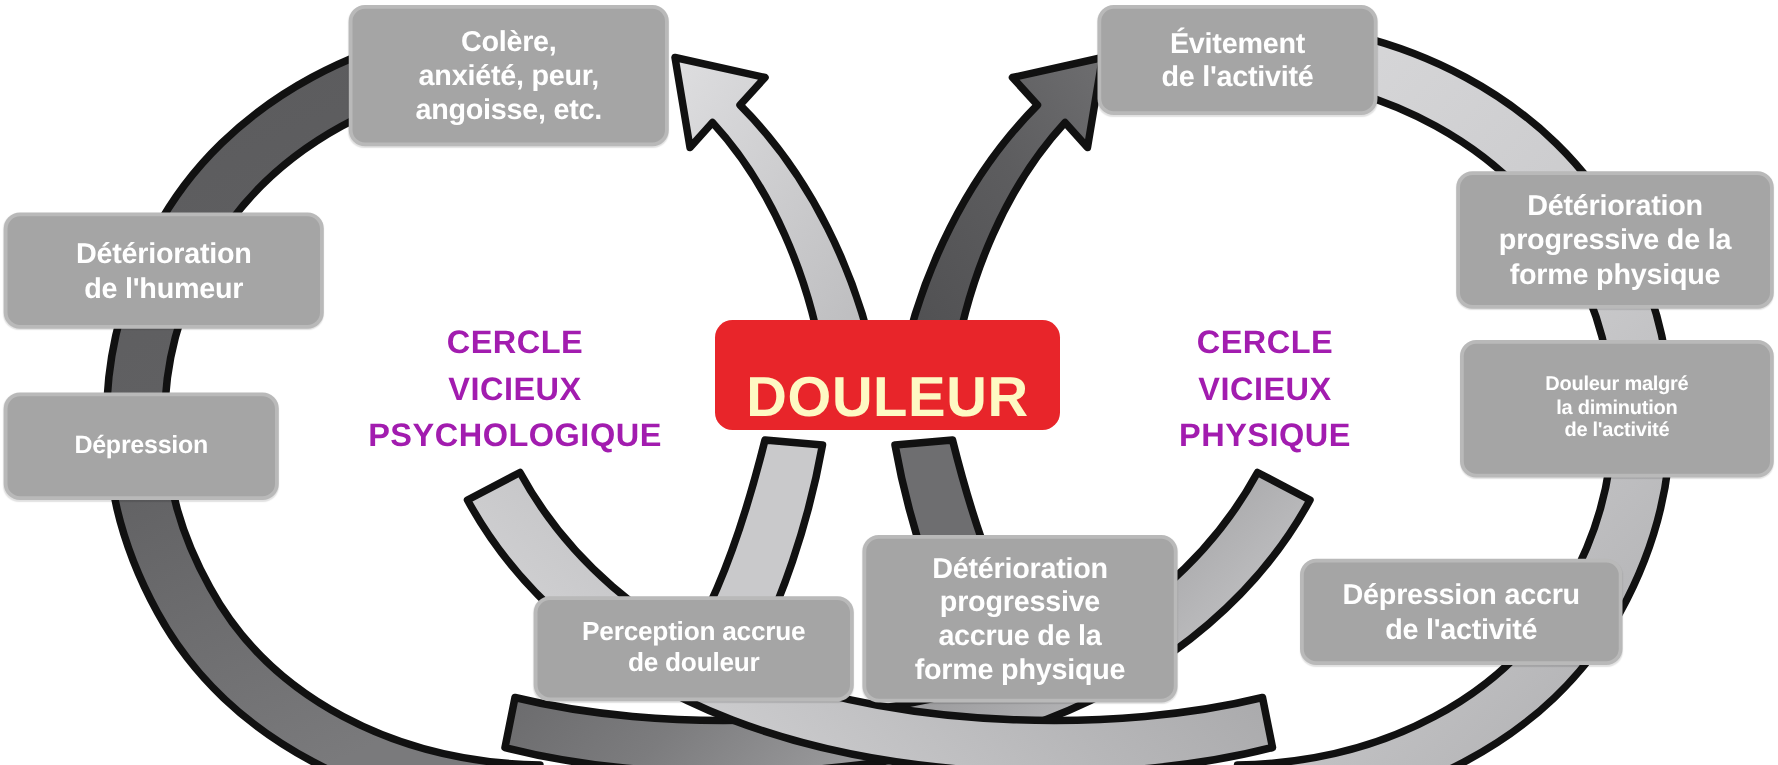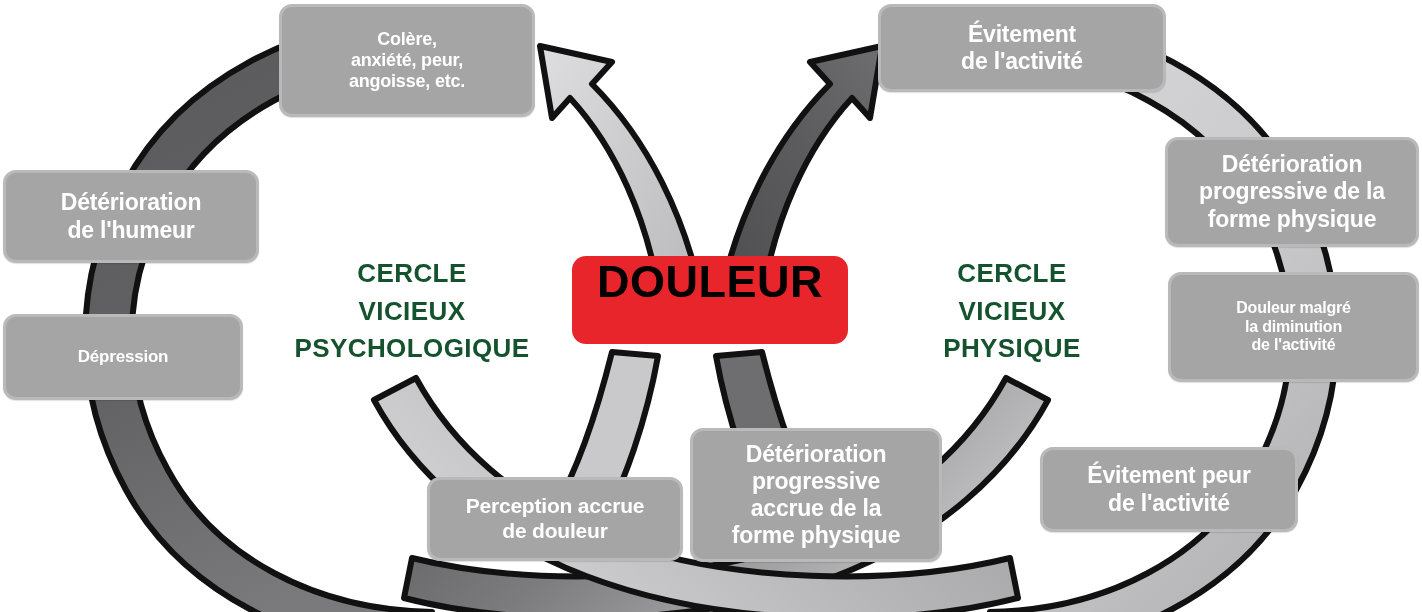--- a/index.html
+++ b/index.html
@@ -47,32 +47,32 @@
     display: block;
     width: 100%;
     white-space: pre-line;
   }
   
   .pain-box {
     position: absolute;
     box-sizing: border-box;
     background: #e8252a;
     border-radius: 14px;
-    color: #000000;
+    color: #fef9c3;
     font-weight: bold;
     display: flex;
-    align-items: flex-start;
+    align-items: flex-end;
     justify-content: center;
     z-index: 60;
     letter-spacing: 0.5px;
   }
   
   .caption {
     position: absolute;
-    color: #14532d;
+    color: #a21caf;
     font-weight: bold;
     text-align: center;
     line-height: 1.45;
     z-index: 30;
     letter-spacing: 0.4px;
     white-space: pre-line;
   }
 </style>
 </head>
 <body>
@@ -191,66 +191,66 @@
                C 736 218, 774 140, 830 84
                L 810 62
                L 882 46
                L 870 118
                L 852 98
                C 806 148, 774 220, 762 300
                Z" fill="url(#gArrowDark)" stroke="#111111" stroke-width="6" stroke-linejoin="round"></path>
     </g>
   </svg>
 
-  <div class="node" style="left:279px; top:4px; width:256px; height:113px; font-size:18px;">
+  <div class="node" style="left:279px; top:4px; width:256px; height:113px; font-size:23px;">
     <span>Colère,
 anxiété, peur,
 angoisse, etc.</span>
   </div>
 
   <div class="node" style="left:3px; top:170px; width:256px; height:93px; font-size:23px;">
     <span>Détérioration
 de l'humeur</span>
   </div>
 
-  <div class="node" style="left:3px; top:314px; width:240px; height:86px; font-size:17px;">
+  <div class="node" style="left:3px; top:314px; width:220px; height:86px; font-size:20px;">
     <span>Dépression</span>
   </div>
 
   <div class="node" style="left:427px; top:477px; width:256px; height:84px; font-size:21px;">
     <span>Perception accrue
 de douleur</span>
   </div>
 
   <div class="node" style="left:690px; top:428px; width:252px; height:134px; font-size:23px;">
     <span>Détérioration
 progressive
 accrue de la
 forme physique</span>
   </div>
 
-  <div class="node" style="left:878px; top:4px; width:288px; height:88px; font-size:23px;">
+  <div class="node" style="left:878px; top:4px; width:224px; height:88px; font-size:23px;">
     <span>Évitement
 de l'activité</span>
   </div>
 
   <div class="node" style="left:1165px; top:137px; width:254px; height:110px; font-size:23px;">
     <span>Détérioration
 progressive de la
 forme physique</span>
   </div>
 
   <div class="node" style="left:1168px; top:272px; width:251px; height:110px; font-size:16px;">
     <span>Douleur malgré
 la diminution
 de l'activité</span>
   </div>
 
   <div class="node" style="left:1040px; top:447px; width:258px; height:85px; font-size:23px;">
-    <span>Évitement peur
+    <span>Dépression accru
 de l'activité</span>
   </div>
 
   <div class="pain-box" style="left:572px; top:256px; width:276px; height:88px; font-size:45px;">
     <span>DOULEUR</span>
   </div>
 
   <div class="caption" style="left:262px; top:255px; width:300px; font-size:26px;">CERCLE
 VICIEUX
 PSYCHOLOGIQUE</div>

